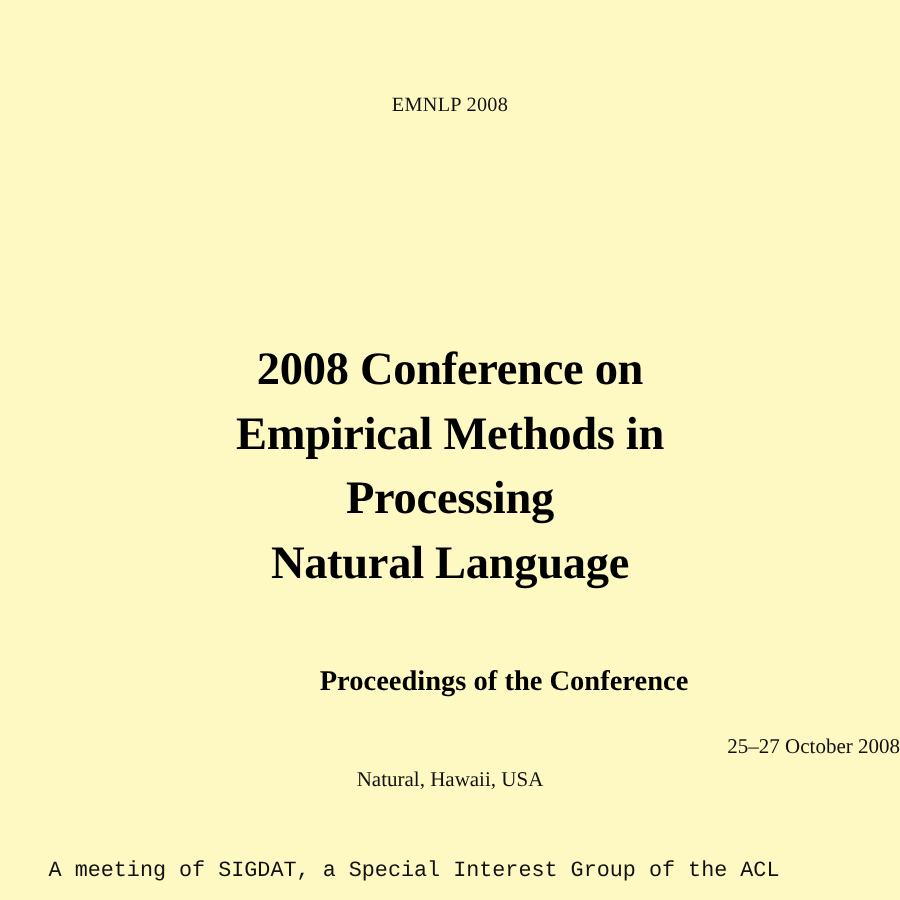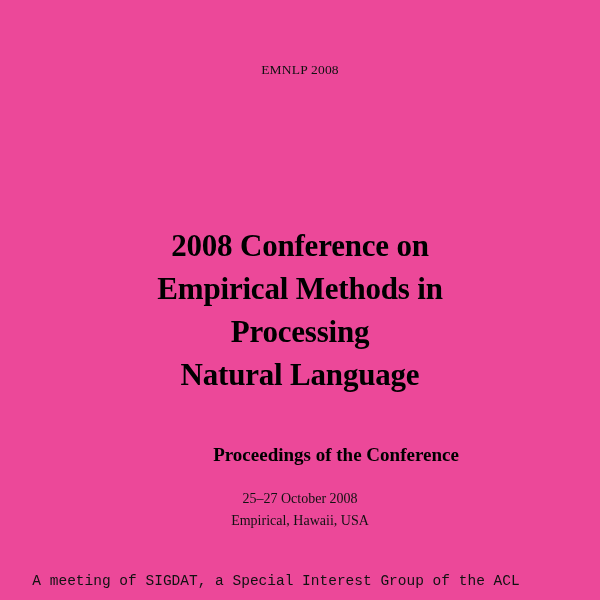--- a/index.html
+++ b/index.html
@@ -11,21 +11,21 @@
     width: 600px;
     height: 600px;
     overflow: hidden;
     font-family: "Liberation Serif", serif;
     color: #000000;
   }
   .page {
     position: relative;
     width: 600px;
     height: 600px;
-    background: #ec4899;
+    background: #fef9c3;
     box-sizing: border-box;
   }
   .header-venue {
     position: absolute;
     top: 62px;
     left: 0;
     width: 600px;
     text-align: center;
     font-family: "Liberation Serif", serif;
     font-size: 13.5px;
@@ -58,21 +58,21 @@
     font-weight: bold;
     font-size: 19px;
     color: #000000;
     padding-left: 36px;
   }
   .date-line {
     position: absolute;
     top: 491px;
     left: 0;
     width: 600px;
-    text-align: center;
+    text-align: right;
     font-family: "Liberation Serif", serif;
     font-size: 14px;
     color: #111111;
   }
   .location-line {
     position: absolute;
     top: 513px;
     left: 0;
     width: 600px;
     text-align: center;
@@ -102,17 +102,17 @@
     <div class="title-line">2008 Conference on</div>
     <div class="title-line">Empirical Methods in</div>
     <div class="title-line">Processing</div>
     <div class="title-line">Natural Language</div>
   </div>
 
   <div class="subtitle">Proceedings of the Conference</div>
 
   <div class="date-line">25–27 October 2008</div>
 
-  <div class="location-line">Empirical, Hawaii, USA</div>
+  <div class="location-line">Natural, Hawaii, USA</div>
 
   <div class="sponsor-line">A meeting of SIGDAT, a Special Interest Group of the ACL</div>
 
 </div>
 
 </body></html>

